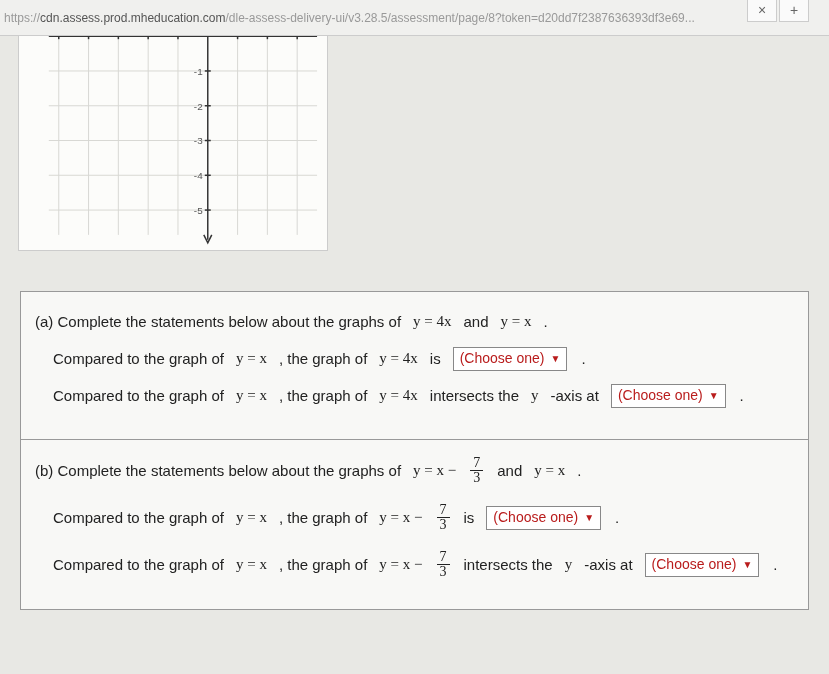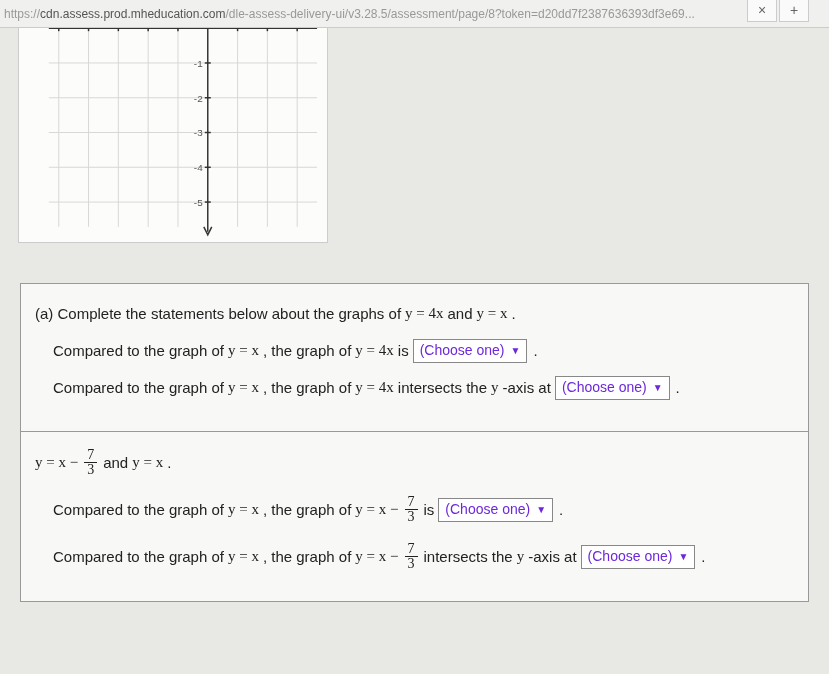--- a/index.html
+++ b/index.html
@@ -7,21 +7,21 @@
       font-family: -apple-system, BlinkMacSystemFont, 'Segoe UI', Arial, sans-serif;
       background: #e8e8e4;
       width: 829px;
       height: 674px;
       overflow: hidden;
       position: relative;
     }
     .browser-top {
       display: flex;
       align-items: center;
-      height: 28px;
+      height: 36px;
       background: #f0f0ee;
       border-bottom: 1px solid #ccc;
     }
     .url-bar {
       flex: 1;
       font-size: 12px;
       color: #555;
       padding-left: 4px;
       white-space: nowrap;
       overflow: hidden;
@@ -73,33 +73,33 @@
     }
     .part-a { border-bottom: 1px solid #999; }
     .q-line {
       font-size: 15px;
       color: #222;
       line-height: 1.8;
       margin-bottom: 10px;
       display: flex;
       flex-wrap: wrap;
       align-items: center;
-      gap: 4px;
+      gap: 12px;
     }
     .q-line.indent { padding-left: 18px; margin-top: 6px; }
     .q-line.indent-b { padding-left: 18px; margin-top: 18px; }
     .math { font-family: 'Times New Roman', serif; }
     .dropdown {
       display: inline-flex;
       align-items: center;
       border: 1px solid #888;
       background: #fff;
       padding: 2px 6px;
       font-size: 14px;
-      color: #6d28d9;
+      color: #b91c1c;
       height: 24px;
       white-space: nowrap;
     }
     .dropdown .arrow {
       margin-left: 6px;
       font-size: 10px;
     }
     .frac {
       display: inline-flex;
       flex-direction: column;
@@ -212,20 +212,21 @@
         <span class="dropdown">
           <span>(Choose one)</span>
           <span class="arrow">▼</span>
         </span>
         <span class="period">.</span>
       </div>
     </div>
 
     <div class="question-part">
       <div class="q-line">
+        <span>(b) Complete the statements below about the graphs of </span>
         <span class="math">y = x −</span>
         <span class="frac">
           <span class="num">7</span>
           <span class="den">3</span>
         </span>
         <span> and </span>
         <span class="math">y = x</span>
         <span>.</span>
       </div>
       <div class="q-line indent-b">

